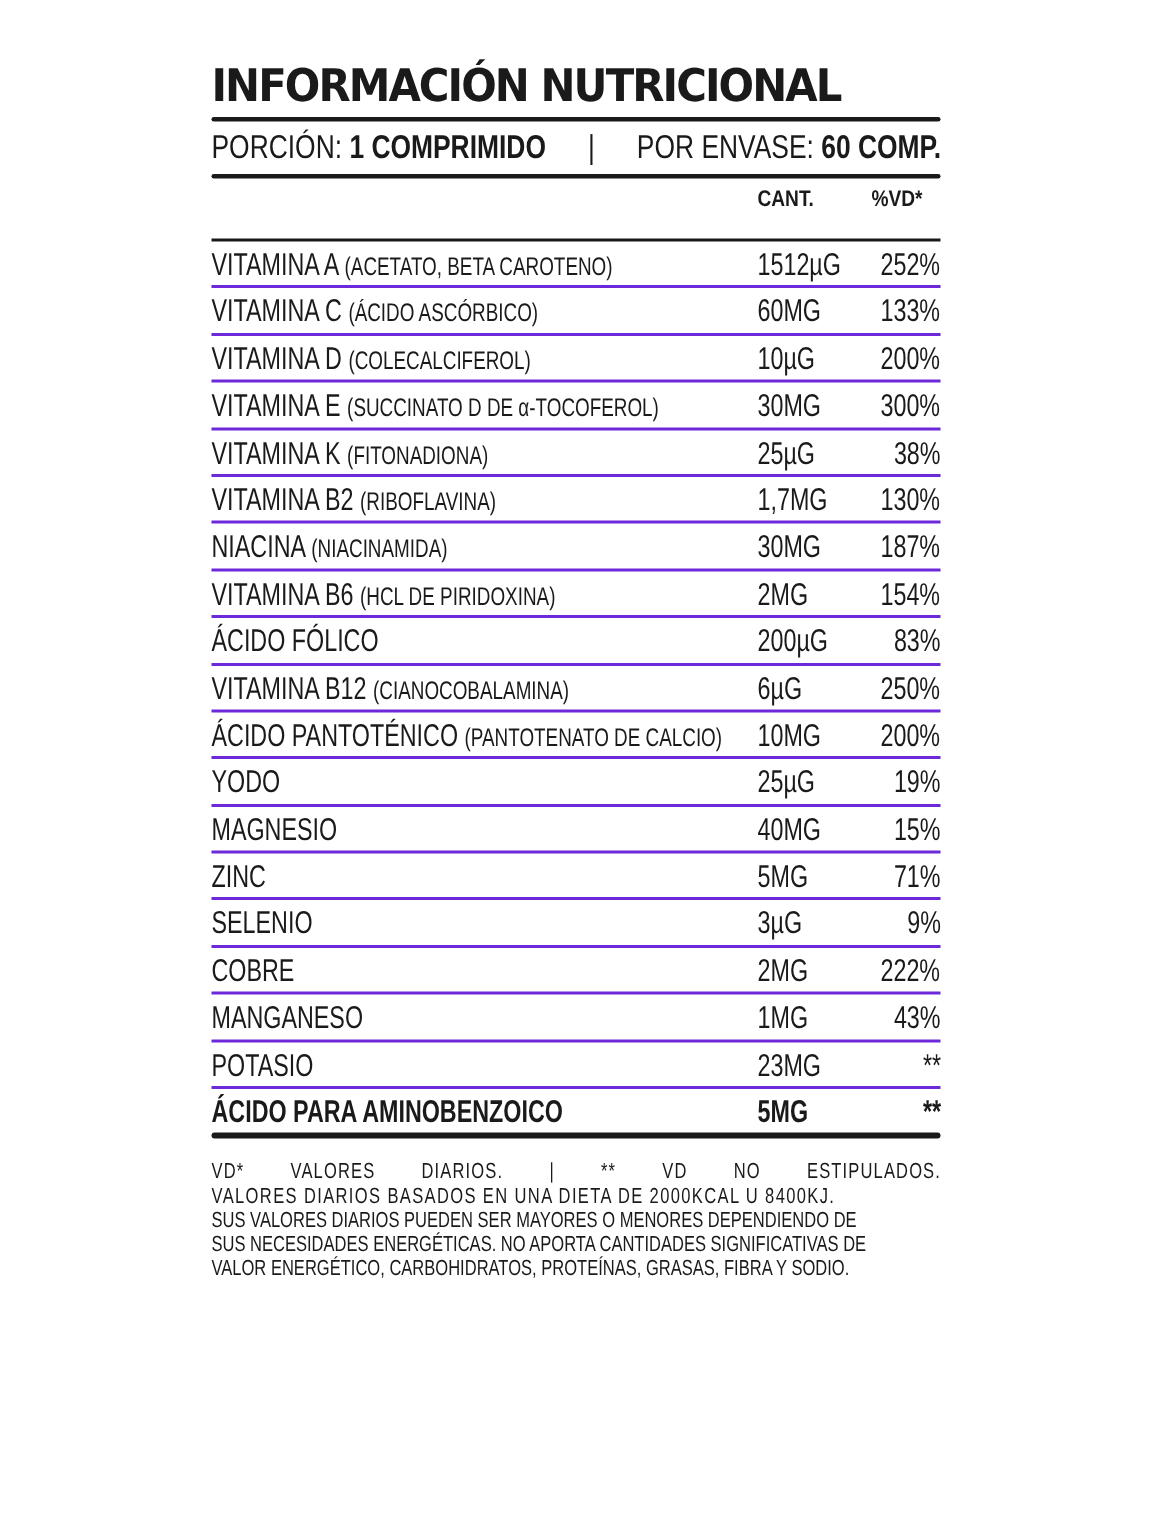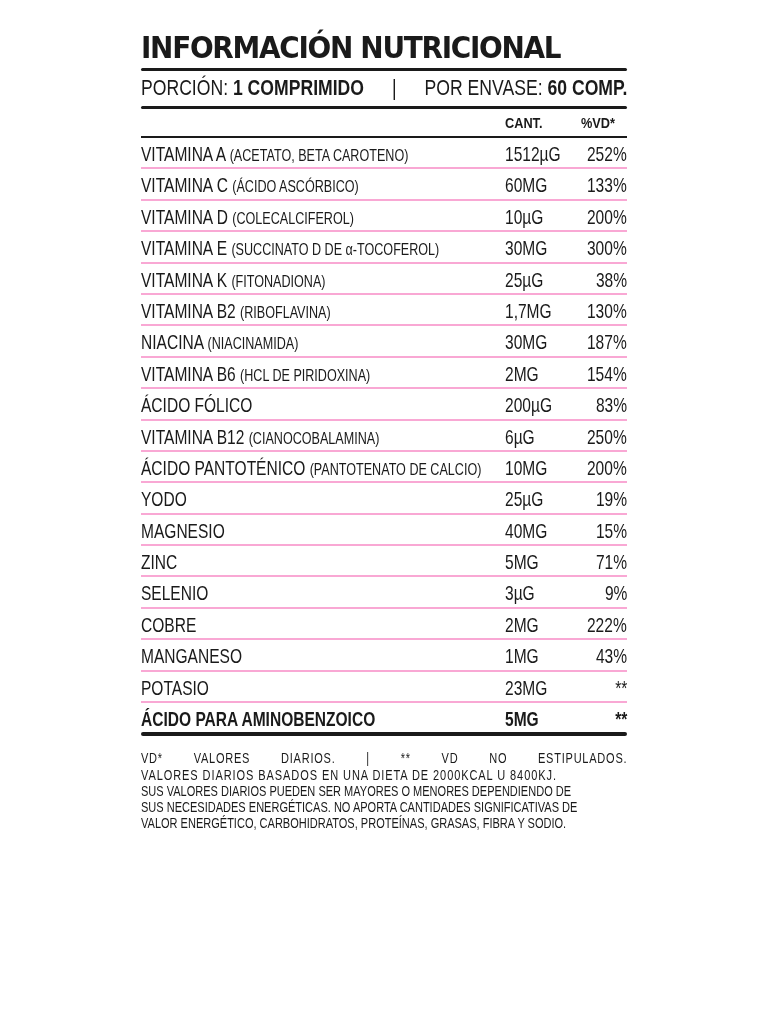--- a/index.html
+++ b/index.html
@@ -1,37 +1,37 @@
 <!DOCTYPE html>
 <html><head>
 <meta charset="utf-8">
 <style>
   html, body { margin: 0; padding: 0; background: #ffffff; }
   body { width: 768px; height: 1024px; position: relative; overflow: hidden; color: #1a1a1a; }
-  .panel { position: absolute; left: 141px; top: 30px; width: 486px; }
+  .panel { position: absolute; left: 141px; top: 40px; width: 486px; }
   .title {
     font-family: "DejaVu Sans", sans-serif; font-weight: bold; font-size: 30px;
     letter-spacing: -1.4px; line-height: 36px; height: 38px; white-space: nowrap;
     transform: scaleX(0.93); transform-origin: left center;
   }
   .rule-thick { height: 3px; background: #1a1a1a; border-radius: 2px; }
   .rule-thin { height: 2px; background: #1a1a1a; }
   .portion {
     font-family: "Liberation Sans", sans-serif; font-size: 22px; line-height: 34px; height: 35px;
     white-space: nowrap; transform: scaleX(0.80); transform-origin: left center; width: 608px;
     display: flex; justify-content: space-between;
   }
   .portion b { font-weight: bold; }
   .colhead {
-    height: 27px; position: relative;
+    height: 40px; position: relative;
     font-family: "Liberation Sans", sans-serif; font-weight: bold; font-size: 15px;
   }
   .colhead span { position: absolute; top: 5px; transform: scaleX(0.85); transform-origin: left center; }
   .row {
-    position: relative; height: 29.4px; border-bottom: 2px solid #f9a8d4;
+    position: relative; height: 29.4px; border-bottom: 2px solid #6d28d9;
     font-family: "Liberation Sans", sans-serif; font-size: 21px;
   }
   .row.last { border-bottom: none; font-weight: bold; }
   .row .name {
     position: absolute; left: 0; top: 4px; white-space: nowrap;
     transform: scaleX(0.74); transform-origin: left center; line-height: 24px;
   }
   .row .name .sub { font-size: 17px; }
   .row .amt {
     position: absolute; left: 364px; top: 4px; white-space: nowrap;

